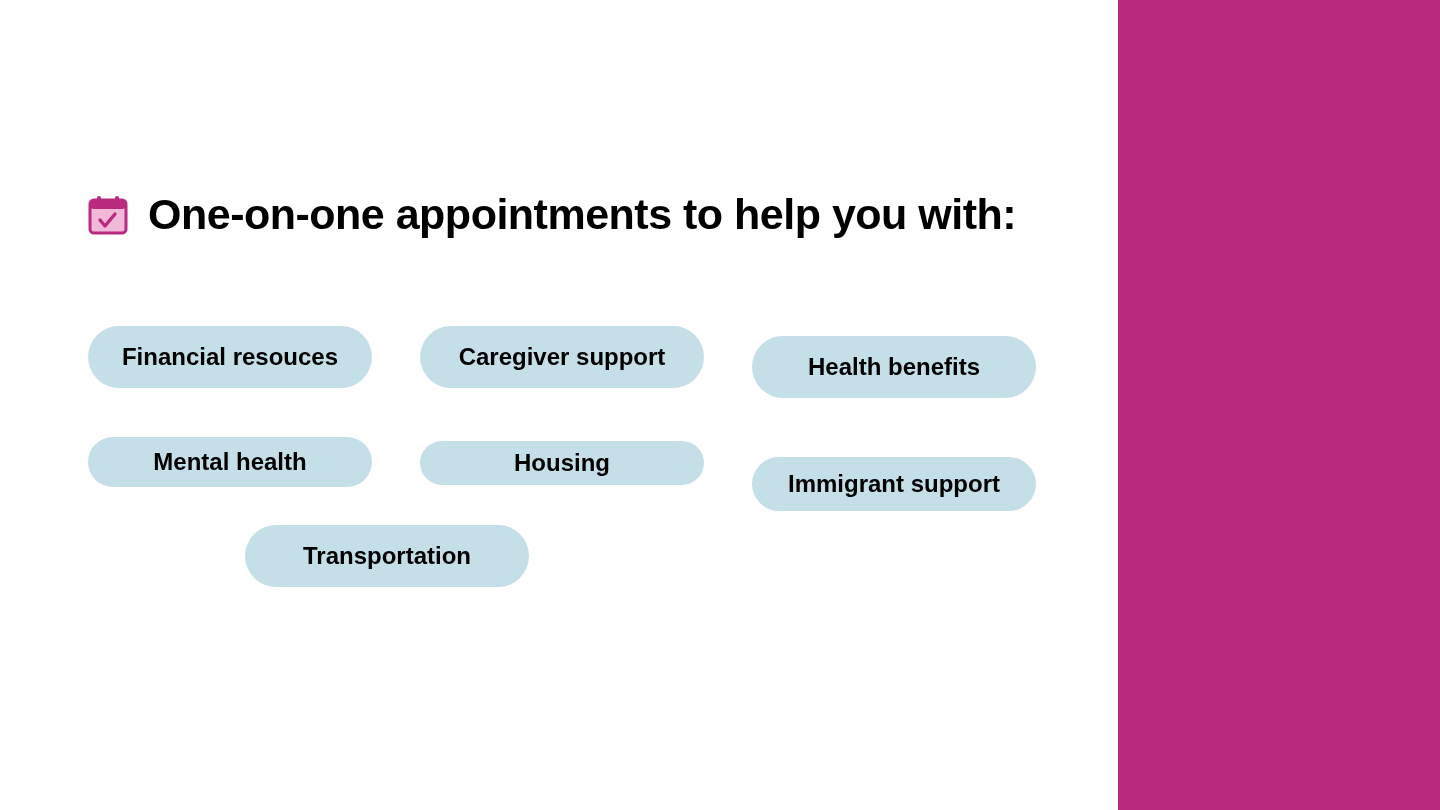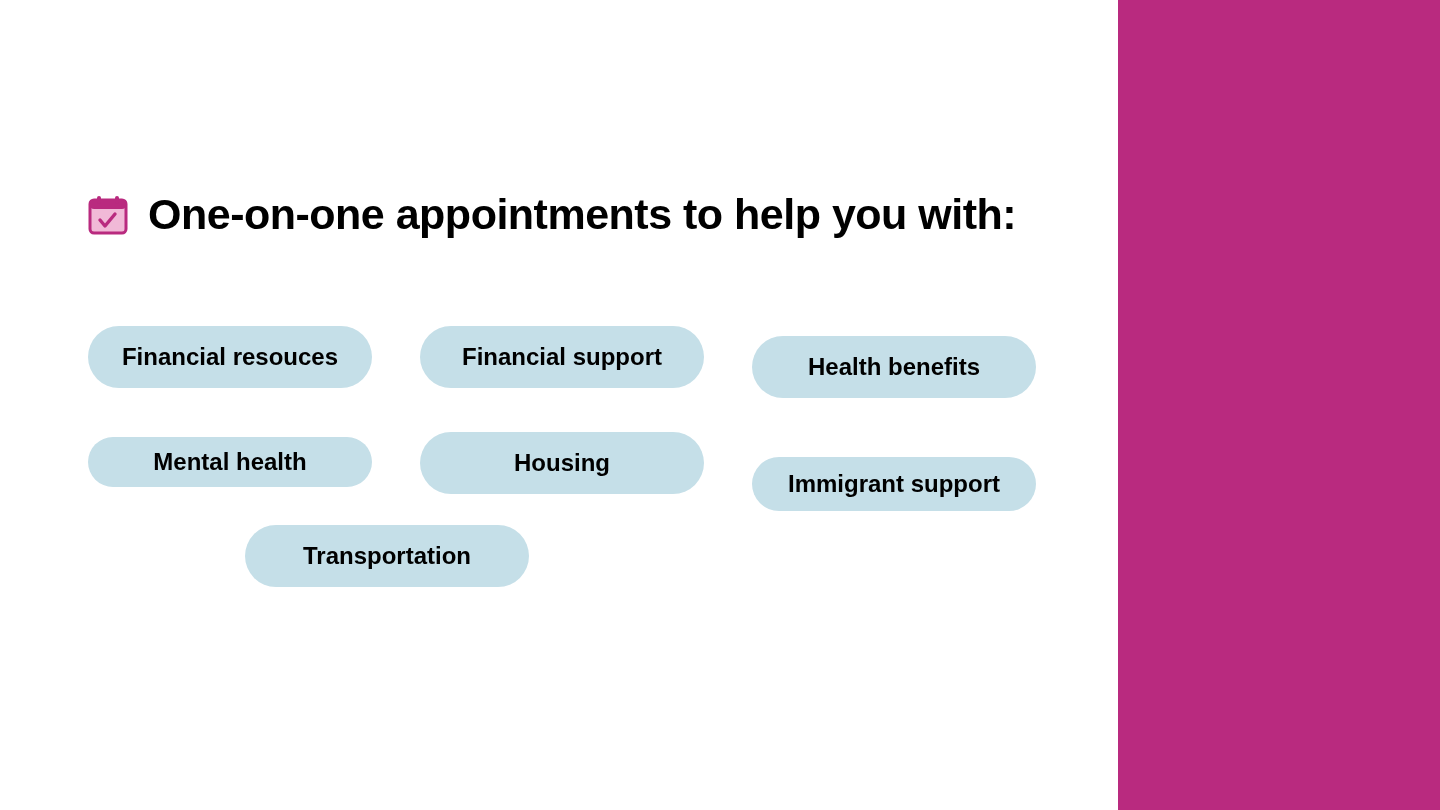--- a/index.html
+++ b/index.html
@@ -82,21 +82,21 @@
     box-sizing: border-box;
     text-align: center;
     white-space: nowrap;
   }
   
   .p-financial   { width: 284px; height: 62px; }
   .p-caregiver   { width: 284px; height: 62px; }
   .p-health      { width: 284px; height: 62px; margin-top: 20px; }
   
   .p-mental      { width: 284px; height: 50px; }
-  .p-housing     { width: 284px; height: 62px; margin-top: 3px; }
+  .p-housing     { width: 284px; height: 44px; margin-top: 3px; }
   .p-immigrant   { width: 284px; height: 54px; margin-top: 45px; }
   
   .p-transport   { width: 284px; height: 62px; }
   .p-disability  { width: 284px; height: 62px; }
 </style>
 </head>
 <body>
 
 <div class="slide">
 
@@ -113,21 +113,21 @@
           <path d="M12 25 l5 6 l10 -12" fill="none" stroke="#b92a7f" stroke-width="3.4" stroke-linecap="round" stroke-linejoin="round"></path>
         </svg>
       </span>
       <span class="heading-text">One-on-one appointments to help you with:</span>
     </div>
 
     <div class="pills">
 
       <div class="pill-row row1">
         <div class="pill p-financial">Financial resouces</div>
-        <div class="pill p-caregiver">Financial support</div>
+        <div class="pill p-caregiver">Caregiver support</div>
         <div class="pill p-health">Health benefits</div>
       </div>
 
       <div class="pill-row row2">
         <div class="pill p-mental">Mental health</div>
         <div class="pill p-housing">Housing</div>
         <div class="pill p-immigrant">Immigrant support</div>
       </div>
 
       <div class="pill-row row3">

